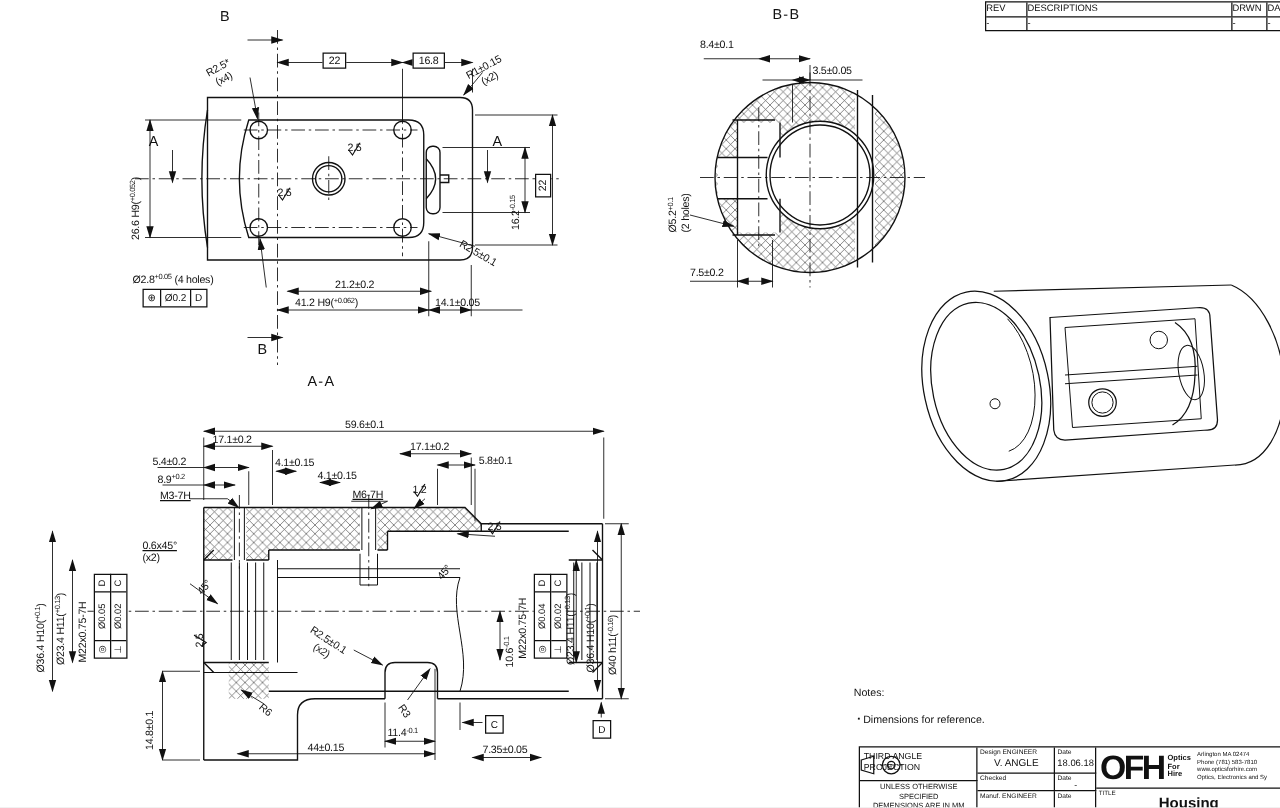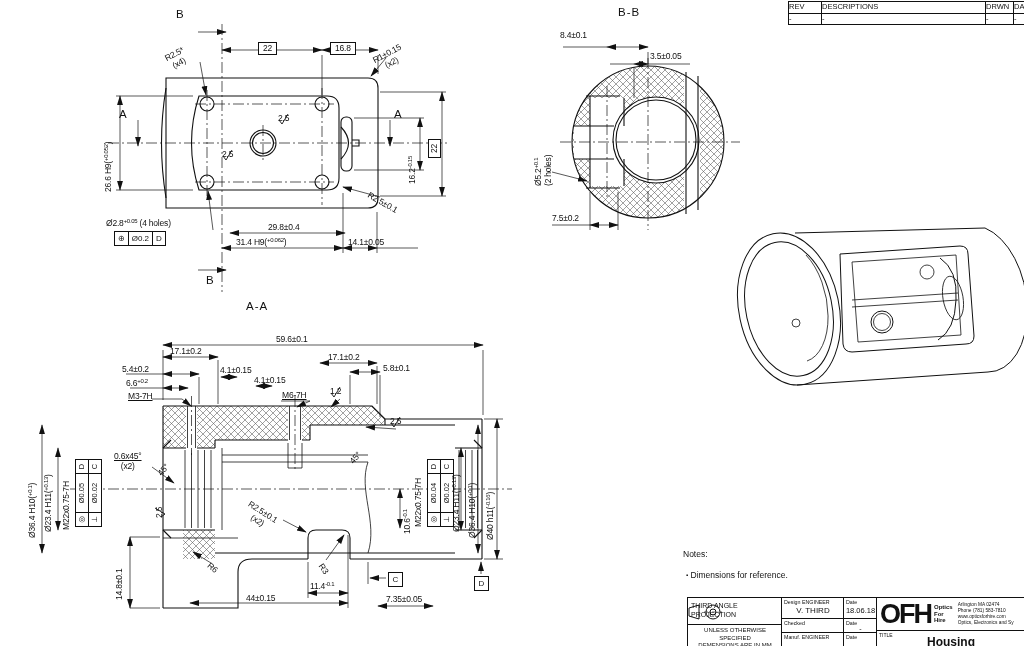--- a/index.html
+++ b/index.html
@@ -285,57 +285,57 @@
 </div>
 <span class="L vt" style="left:408px;top:184px"><span>16.2</span><span class="s">-0.15</span></span>
 <span class="L b vt" style="left:428px;top:158px">22</span>
 <span class="L rp30" style="left:368px;top:190px">R2.5±0.1</span>
 <span class="L" style="left:106px;top:219px"><span>Ø2.8</span><span class="s">+0.05</span>&nbsp;<span>(4 holes)</span></span>
 <div class="fcf" style="left:114px;top:231px">
   <span>⊕</span>
   <span>Ø0.2</span>
   <span>D</span>
 </div>
-<span class="L" style="left:268px;top:223px">29.8±0.4</span>
-<span class="L" style="left:236px;top:238px"><span>31.4 H9(</span><span class="s">+0.062</span><span>)</span></span>
+<span class="L" style="left:268px;top:223px">21.2±0.2</span>
+<span class="L" style="left:236px;top:238px"><span>41.2 H9(</span><span class="s">+0.062</span><span>)</span></span>
 <span class="L" style="left:348px;top:238px">14.1±0.05</span>
 
 <span class="L t" style="left:618px;top:6px">B-B</span>
 <span class="L" style="left:560px;top:31px">8.4±0.1</span>
 <span class="L" style="left:650px;top:52px">3.5±0.05</span>
 <div class="L vt" style="left:534px;top:186px;text-align:left">
   <span>Ø5.2</span><span class="s">+0.1</span><br>
   <span>(2 holes)</span>
 </div>
 <span class="L" style="left:552px;top:214px">7.5±0.2</span>
 
 <span class="L t" style="left:246px;top:300px">A-A</span>
 <span class="L" style="left:276px;top:335px">59.6±0.1</span>
 <span class="L" style="left:170px;top:347px">17.1±0.2</span>
 <span class="L" style="left:328px;top:353px">17.1±0.2</span>
 <span class="L" style="left:122px;top:365px">5.4±0.2</span>
-<span class="L" style="left:126px;top:379px"><span>6.6</span><span class="s">+0.2</span></span>
+<span class="L" style="left:126px;top:379px"><span>8.9</span><span class="s">+0.2</span></span>
 <span class="L" style="left:128px;top:392px;text-decoration:underline">M3-7H</span>
 <span class="L" style="left:220px;top:366px">4.1±0.15</span>
 <span class="L" style="left:254px;top:376px">4.1±0.15</span>
 <span class="L" style="left:282px;top:391px;text-decoration:underline">M6-7H</span>
 <span class="L" style="left:383px;top:364px">5.8±0.1</span>
 <div class="fin" style="left:330px;top:387px">
   <span class="L2">1.2</span>
   <svg width="11" height="11" viewBox="0 0 11 11">
         <path d="M1 6 L4 10 L10 0" fill="none" stroke="#111" stroke-width="0.9"></path>
       </svg>
 </div>
 <div class="fin" style="left:390px;top:417px">
   <span class="L2">2.5</span>
   <svg width="11" height="11" viewBox="0 0 11 11">
         <path d="M1 6 L4 10 L10 0" fill="none" stroke="#111" stroke-width="0.9"></path>
       </svg>
 </div>
-<div class="L" style="left:114px;top:452px;text-align:center">
+<div class="L" style="left:114px;top:432px;">
   <span style="text-decoration:underline">0.6x45°</span><br>
   <span>(x2)</span>
 </div>
 <span class="L r-50" style="left:160px;top:470px">45°</span>
 <span class="L r-50" style="left:352px;top:458px">45°</span>
 <div class="fin vt" style="left:155px;top:518px">
   <span class="L2">2.5</span>
   <svg width="11" height="11" viewBox="0 0 11 11">
         <path d="M1 6 L4 10 L10 0" fill="none" stroke="#111" stroke-width="0.9"></path>
       </svg>
@@ -421,21 +421,21 @@
   <div class="cell" style="left:0;top:27px;width:94px;height:22px;border-bottom:none">
     <div class="mini" style="position:absolute;left:0;top:2px;width:94px;text-align:center;font-size:6px;line-height:1.25">
       <span>UNLESS OTHERWISE SPECIFIED</span><br>
       <span>DEMENSIONS ARE IN MM</span><br>
       
     </div>
   </div>
 
   <div class="cell" style="left:94px;top:0;width:62px;height:21px">
     <span class="lblmini">Design ENGINEER</span>
-    <div style="position:absolute;left:0;top:8px;width:62px;text-align:center;font:8px 'Liberation Sans',sans-serif">V. THIRD</div>
+    <div style="position:absolute;left:0;top:8px;width:62px;text-align:center;font:8px 'Liberation Sans',sans-serif">V. ANGLE</div>
   </div>
   <div class="cell" style="left:156px;top:0;width:33px;height:21px">
     <span class="lblmini">Date</span>
     <div style="position:absolute;left:0;top:8px;width:33px;text-align:center;font:7.5px 'Liberation Sans',sans-serif">18.06.18</div>
   </div>
   <div class="cell" style="left:94px;top:21px;width:62px;height:14px">
     <span class="lblmini">Checked</span>
   </div>
   <div class="cell" style="left:156px;top:21px;width:33px;height:14px">
     <span class="lblmini">Date</span>

